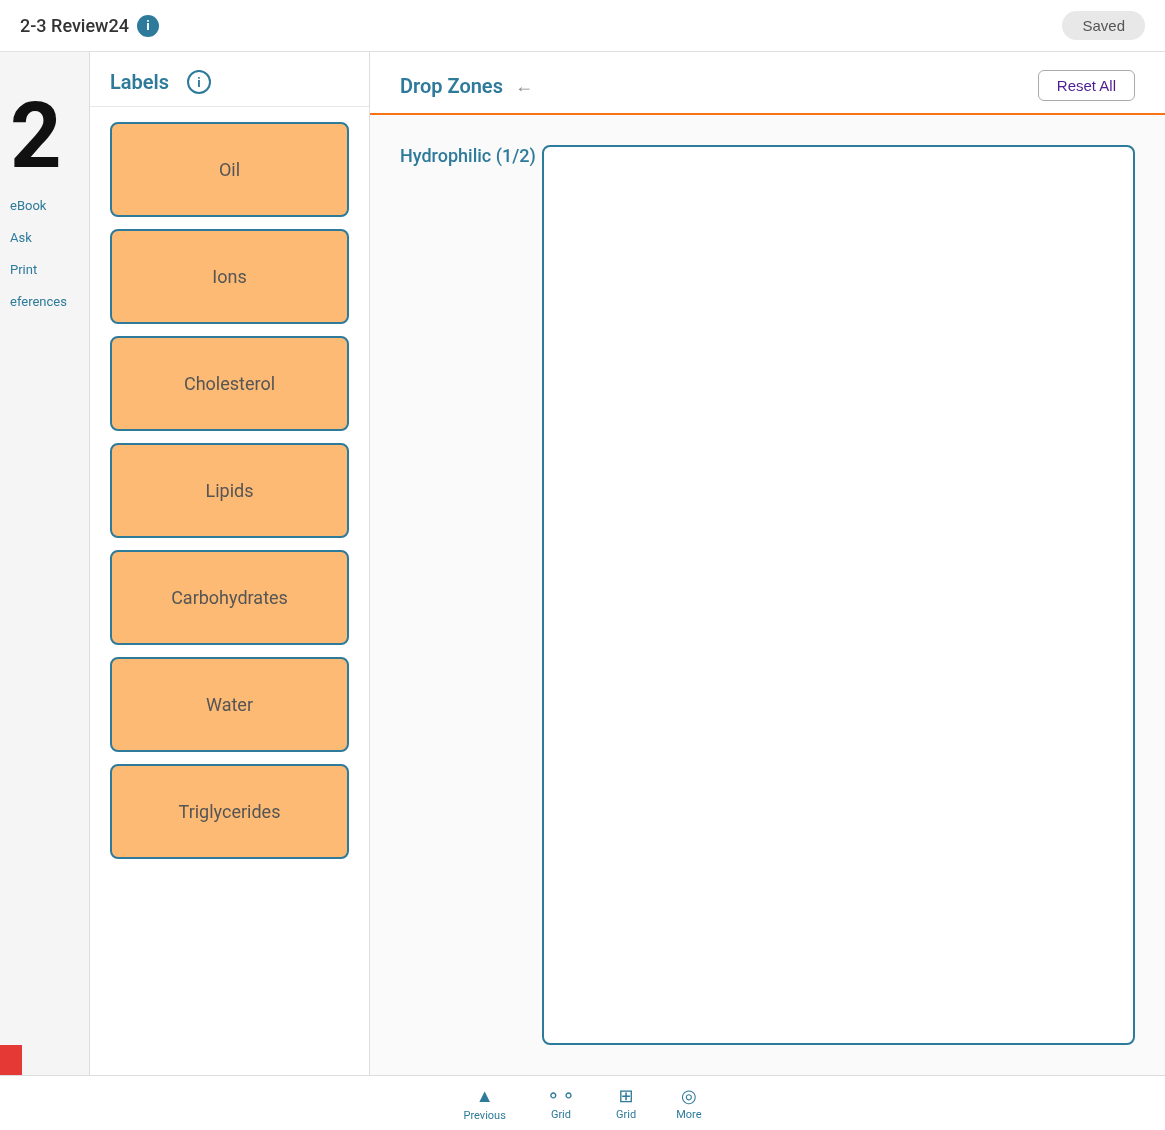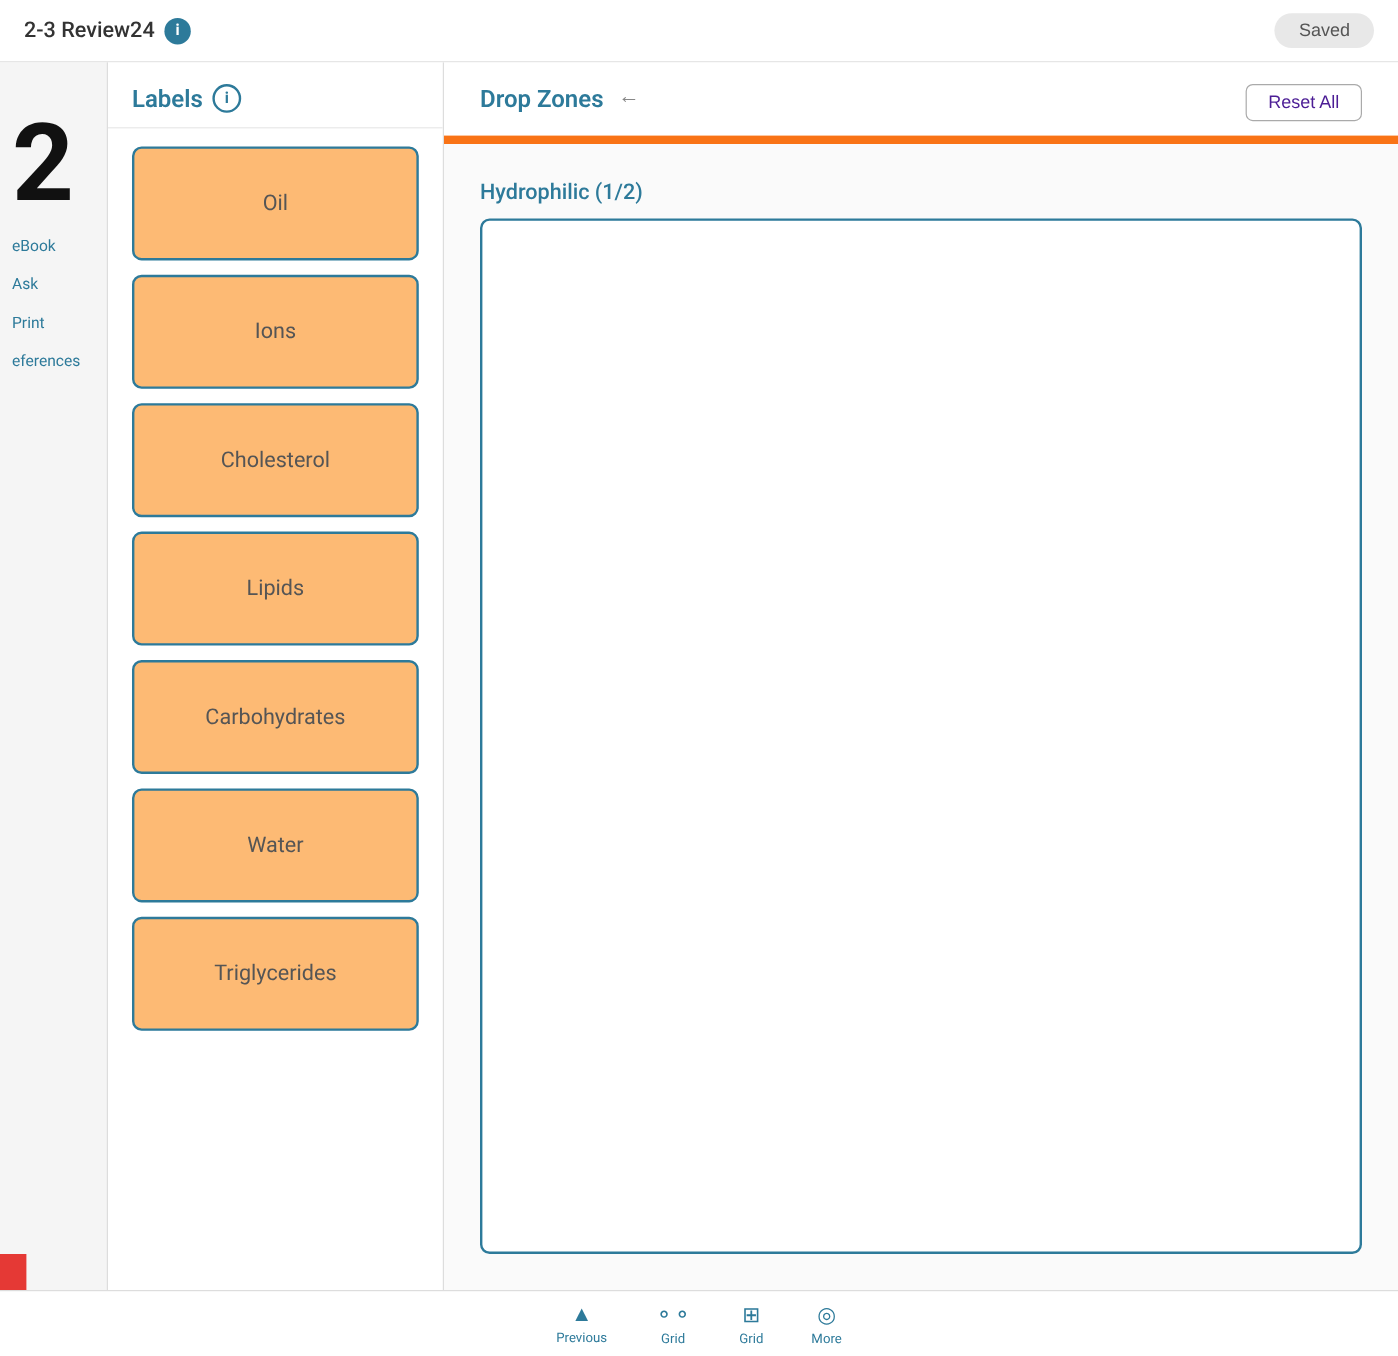--- a/index.html
+++ b/index.html
@@ -77,21 +77,21 @@
       background: #ffffff;
       border-right: 1px solid #ddd;
       display: flex;
       flex-direction: column;
       overflow: hidden;
     }
 
     .labels-header {
       display: flex;
       align-items: center;
-      gap: 8px;
+      gap: 18px;
       padding: 18px 20px 12px;
       border-bottom: 1px solid #e8e8e8;
     }
 
     .labels-title {
       font-size: 20px;
       font-weight: 600;
       color: #2d7a9a;
     }
 
@@ -141,23 +141,24 @@
       flex: 1;
       background: #fafafa;
       display: flex;
       flex-direction: column;
       padding: 0;
       overflow: hidden;
     }
 
     .dropzones-header {
       display: flex;
+      align-items: center;
       gap: 12px;
       padding: 18px 30px 12px;
-      border-bottom: 7px solid #f97316;
+      border-bottom: 2px solid #f97316;
       background: #fff;
     }
 
     .dropzones-title {
       font-size: 20px;
       font-weight: 600;
       color: #2d7a9a;
     }
 
     .back-arrow {
@@ -179,21 +180,21 @@
 
     .dropzones-content {
       display: flex;
       gap: 30px;
       padding: 30px;
       flex: 1;
     }
 
     .dropzone-column {
       display: flex;
-      flex-direction: column;
+      flex-direction: row;
       gap: 6px;
       flex: 1;
     }
 
     .dropzone-label {
       font-size: 18px;
       font-weight: 500;
       color: #2d7a9a;
       margin-bottom: 5px;
     }

